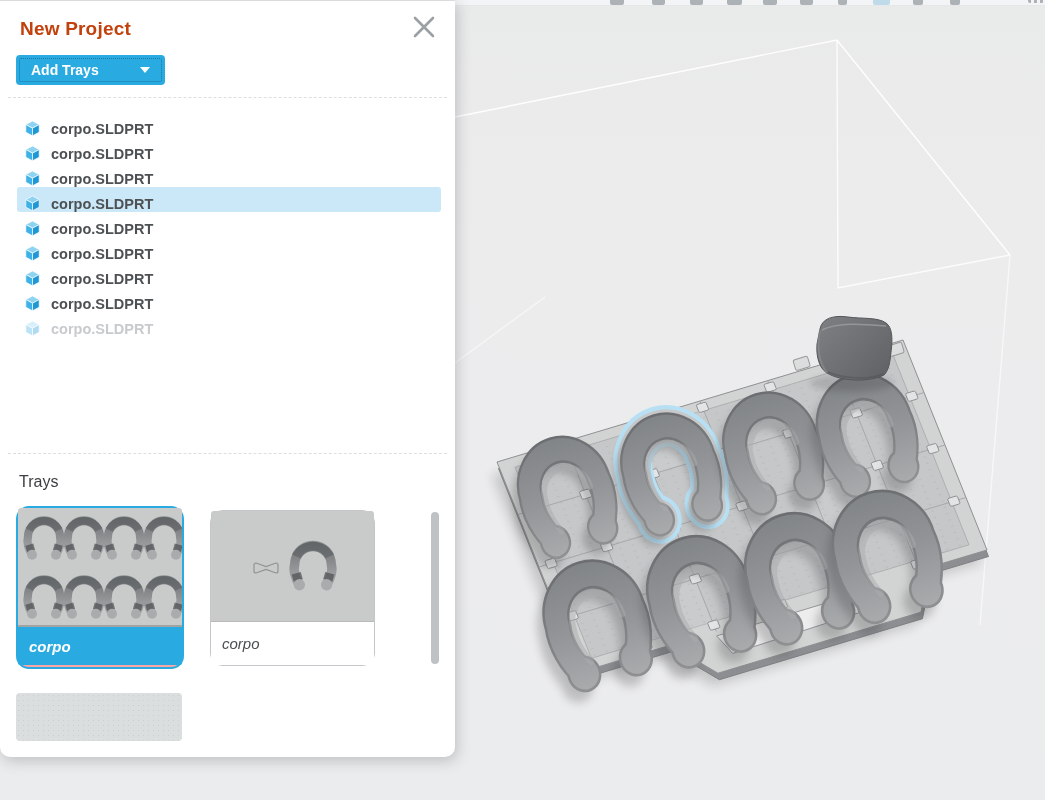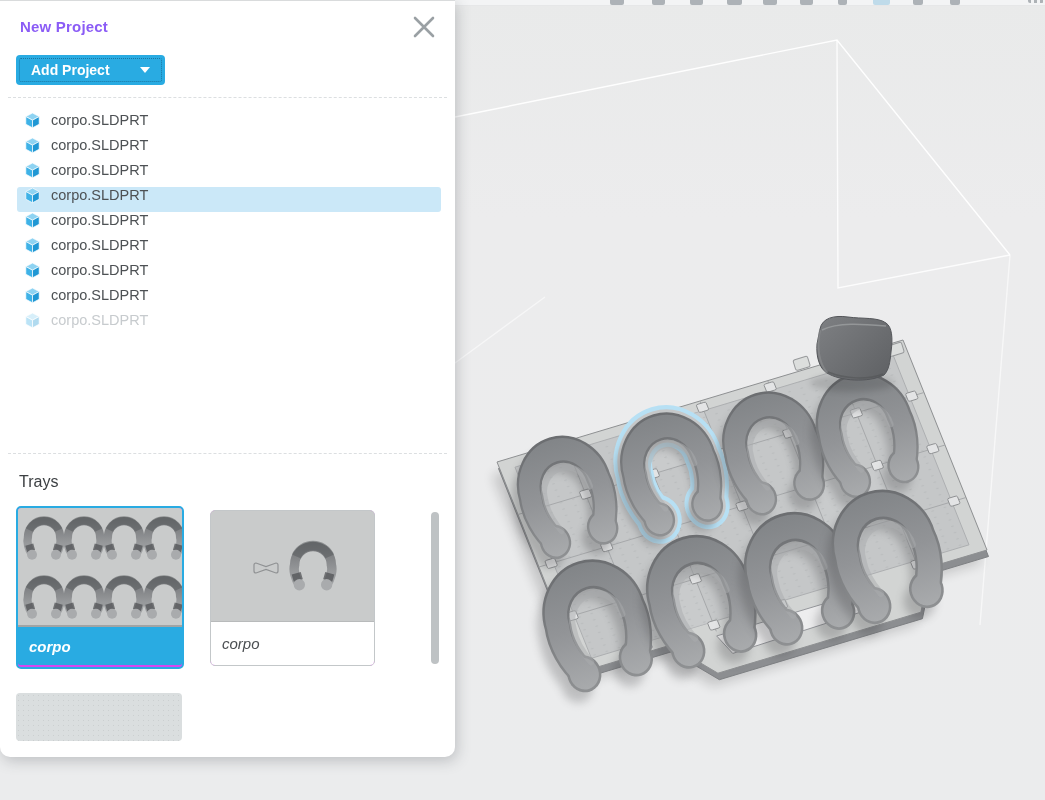--- a/index.html
+++ b/index.html
@@ -17,48 +17,48 @@
   .tb-frag.blue { background:#aed3e6; }
   .tb-frag.dots { background:repeating-linear-gradient(90deg,#969ca1 0 3px,transparent 3px 6px); height:3px; }
 
   
   .viewport { position:absolute; inset:0; }
 
   
   .panel { position:absolute; left:0; top:0; width:455px; height:757px;
     background:#ffffff; border-radius:0 0 10px 10px;
     box-shadow:2px 4px 14px rgba(60,65,70,.25); border-top:1px solid #d9dbdc; }
-  .panel-title { position:absolute; left:20px; top:17px; font-size:15px;
-    font-weight:bold; color:#8b5cf6; letter-spacing:.2px; }
+  .panel-title { position:absolute; left:20px; top:17px; font-size:19px;
+    font-weight:bold; color:#c2410c; letter-spacing:.2px; }
   .close-btn { position:absolute; left:406px; top:8px; width:36px; height:36px;
     display:flex; align-items:center; justify-content:center; cursor:pointer; background:none; border:none; }
   .add-models-btn { position:absolute; left:16px; top:54px; width:149px; height:30px;
     border:none; border-radius:4px; background:var(--accent); color:#fff;
     font-family:"Liberation Sans",sans-serif; font-size:14px; font-weight:bold;
     display:flex; align-items:center; justify-content:space-between;
     padding:0 15px 0 15px; cursor:pointer; }
   .add-models-btn::after { content:""; position:absolute; inset:3px;
     border:1px dotted rgba(13,77,110,.55); border-radius:2px; pointer-events:none; }
   .caret-down { width:0; height:0; border-left:5.5px solid transparent;
     border-right:5.5px solid transparent; border-top:6px solid #ffffff; }
   .divider { position:absolute; left:8px; right:8px; border-top:1px dashed #dcdfe1; }
   .d1 { top:96px; } .d2 { top:452px; }
 
   .file-list { position:absolute; left:17px; top:111px; width:424px; list-style:none; }
-  .file-row { display:flex; align-items:flex-start; height:25px; padding-left:7px;
-    border-radius:3px; cursor:pointer; }
+  .file-row { display:flex; align-items:flex-end; height:25px; padding-left:7px;
+    border-radius:3px; cursor:pointer;font-weight:bold; }
   .file-row.selected { background:#cbe8f8; }
   .file-row .cube { width:17px; height:17px; flex:0 0 17px; }
   .file-label { margin-left:10px; font-size:14.5px; color:#4d5154; }
   .file-row.disabled .cube { opacity:.35; }
   .file-row.disabled .file-label { color:#c7cbce; }
 
   .trays-title { position:absolute; left:19px; top:472px; font-size:16px;
     font-weight:normal; color:#3d4043; }
-  .tray-card { position:absolute; border-radius:5px; background:#d946ef; cursor:pointer; }
+  .tray-card { position:absolute; border-radius:13px; background:#fca5a5; cursor:pointer; }
   .tray-card.sel { left:16px; top:505px; width:168px; height:163px;
     border:2px solid var(--accent); }
   .tray-card.unsel { left:210px; top:509px; width:165px; height:156px;
     border:1px solid #c3c7c9; }
   .tray-thumb { background:#c9cbcb; border-radius:3px 3px 0 0; position:relative; overflow:hidden; }
   .tray-card.sel  .tray-thumb { height:119px; border-bottom:2px solid #a2a4a4; }
   .tray-card.unsel .tray-thumb { height:111px; border-bottom:1px solid #b8babb; }
   .tray-foot { display:flex; align-items:center; padding-left:11px;
     font-style:italic; font-size:15px; }
   .tray-card.sel  .tray-foot { height:38px; background:var(--accent); color:#fff; font-weight:bold; border-radius:0 0 2px 2px;}
@@ -239,21 +239,21 @@
 <div class="panel" style="--accent:#29abe2">
   <div class="panel-title">New Project</div>
 
   <button class="close-btn">
     <svg width="26" height="26" viewBox="0 0 26 26">
       <path d="M4 4 L22 22 M22 4 L4 22" stroke="#9aa0a4" stroke-width="2.6" stroke-linecap="round"></path>
     </svg>
   </button>
 
   <button class="add-models-btn">
-    <span>Add Project</span>
+    <span>Add Trays</span>
     <span class="caret-down"></span>
   </button>
 
   <div class="divider d1"></div>
 
   <ul class="file-list">
     <li class="file-row">
       <svg class="cube" viewBox="0 0 17 17">
           <polygon points="8.5,1 15.2,4.6 8.5,8.2 1.8,4.6" fill="#8ed3f2" stroke="#fff" stroke-width=".7"></polygon>
           <polygon points="1.8,4.6 8.5,8.2 8.5,15.8 1.8,12.2" fill="#3eb2e7" stroke="#fff" stroke-width=".7"></polygon>

